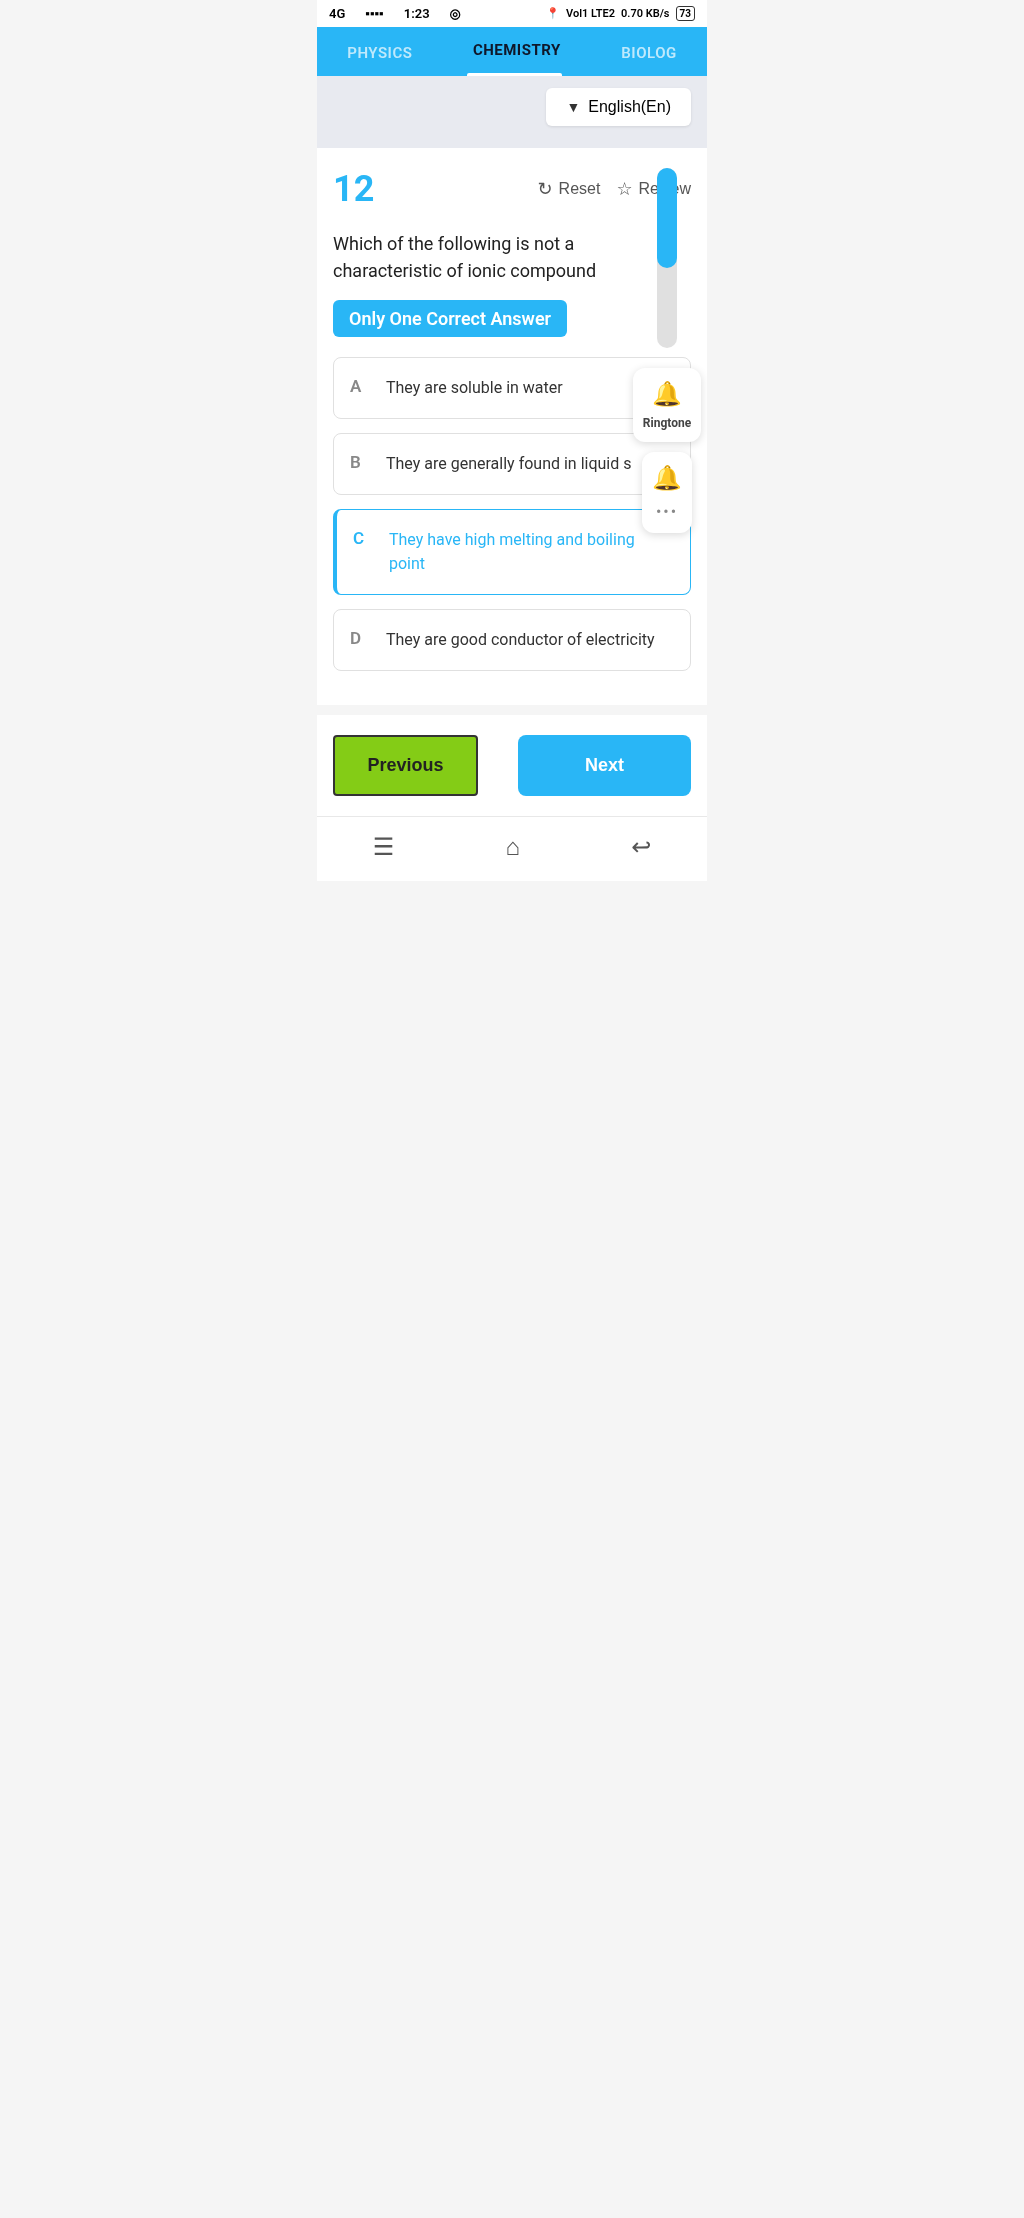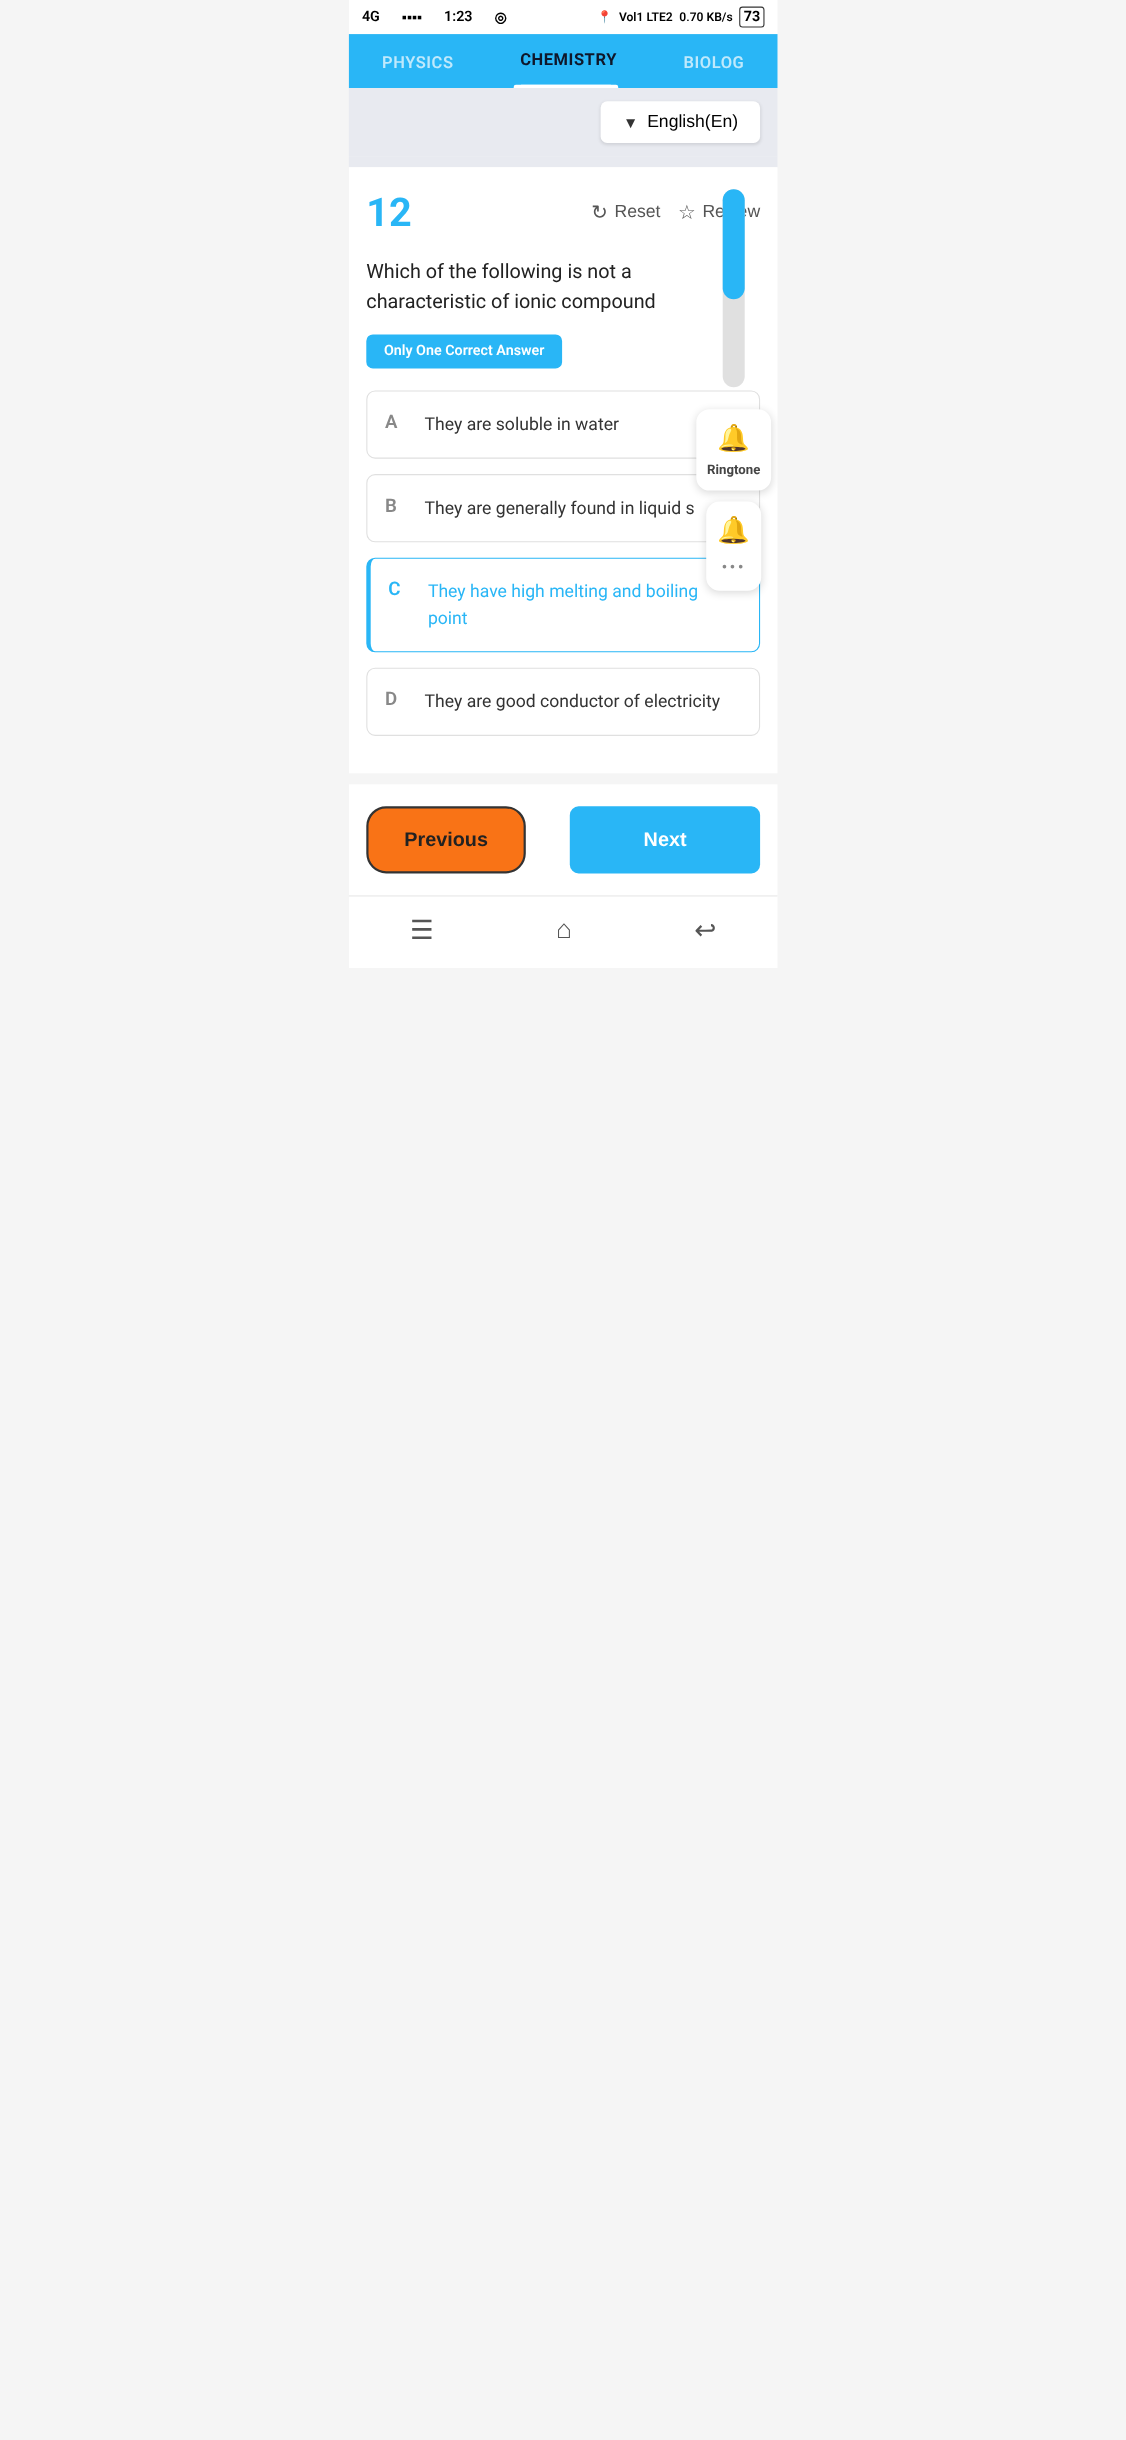--- a/index.html
+++ b/index.html
@@ -22,21 +22,21 @@
       padding: 6px 12px;
       font-size: 13px;
       font-weight: 600;
     }
     .status-left { display: flex; align-items: center; gap: 20px; }
     .status-right { display: flex; align-items: center; gap: 6px; font-size: 11px; }
     .battery {
       border: 1.5px solid #333;
       border-radius: 3px;
       padding: 1px 3px;
-      font-size: 13px;
+      font-size: 10px;
       font-weight: 700;
     }
 
     
     .tab-bar {
       background: #29b6f6;
       display: flex;
       justify-content: space-around;
       align-items: flex-end;
       padding: 0;
@@ -137,21 +137,21 @@
       line-height: 1.5;
       margin-bottom: 16px;
       padding-right: 70px;
     }
 
     
     .badge {
       display: inline-block;
       background: #29b6f6;
       color: white;
-      font-size: 13px;
+      font-size: 18px;
       font-weight: 600;
       padding: 8px 16px;
       border-radius: 6px;
       margin-bottom: 20px;
     }
 
     
     .option-item {
       border: 1.5px solid #e0e0e0;
       border-radius: 8px;
@@ -190,22 +190,22 @@
       display: flex;
       gap: 12px;
       padding: 20px 16px;
       background: white;
       margin-top: 10px;
     }
     .btn-prev {
       flex: 1;
       padding: 18px;
       border: 2px solid #333;
-      border-radius: 18px;
-      background: #f97316;
+      border-radius: 4px;
+      background: #84cc16;
       font-size: 18px;
       font-weight: 700;
       color: #222;
       cursor: pointer;
     }
     .btn-next {
       flex: 1.3;
       padding: 18px;
       border: none;
       border-radius: 8px;

